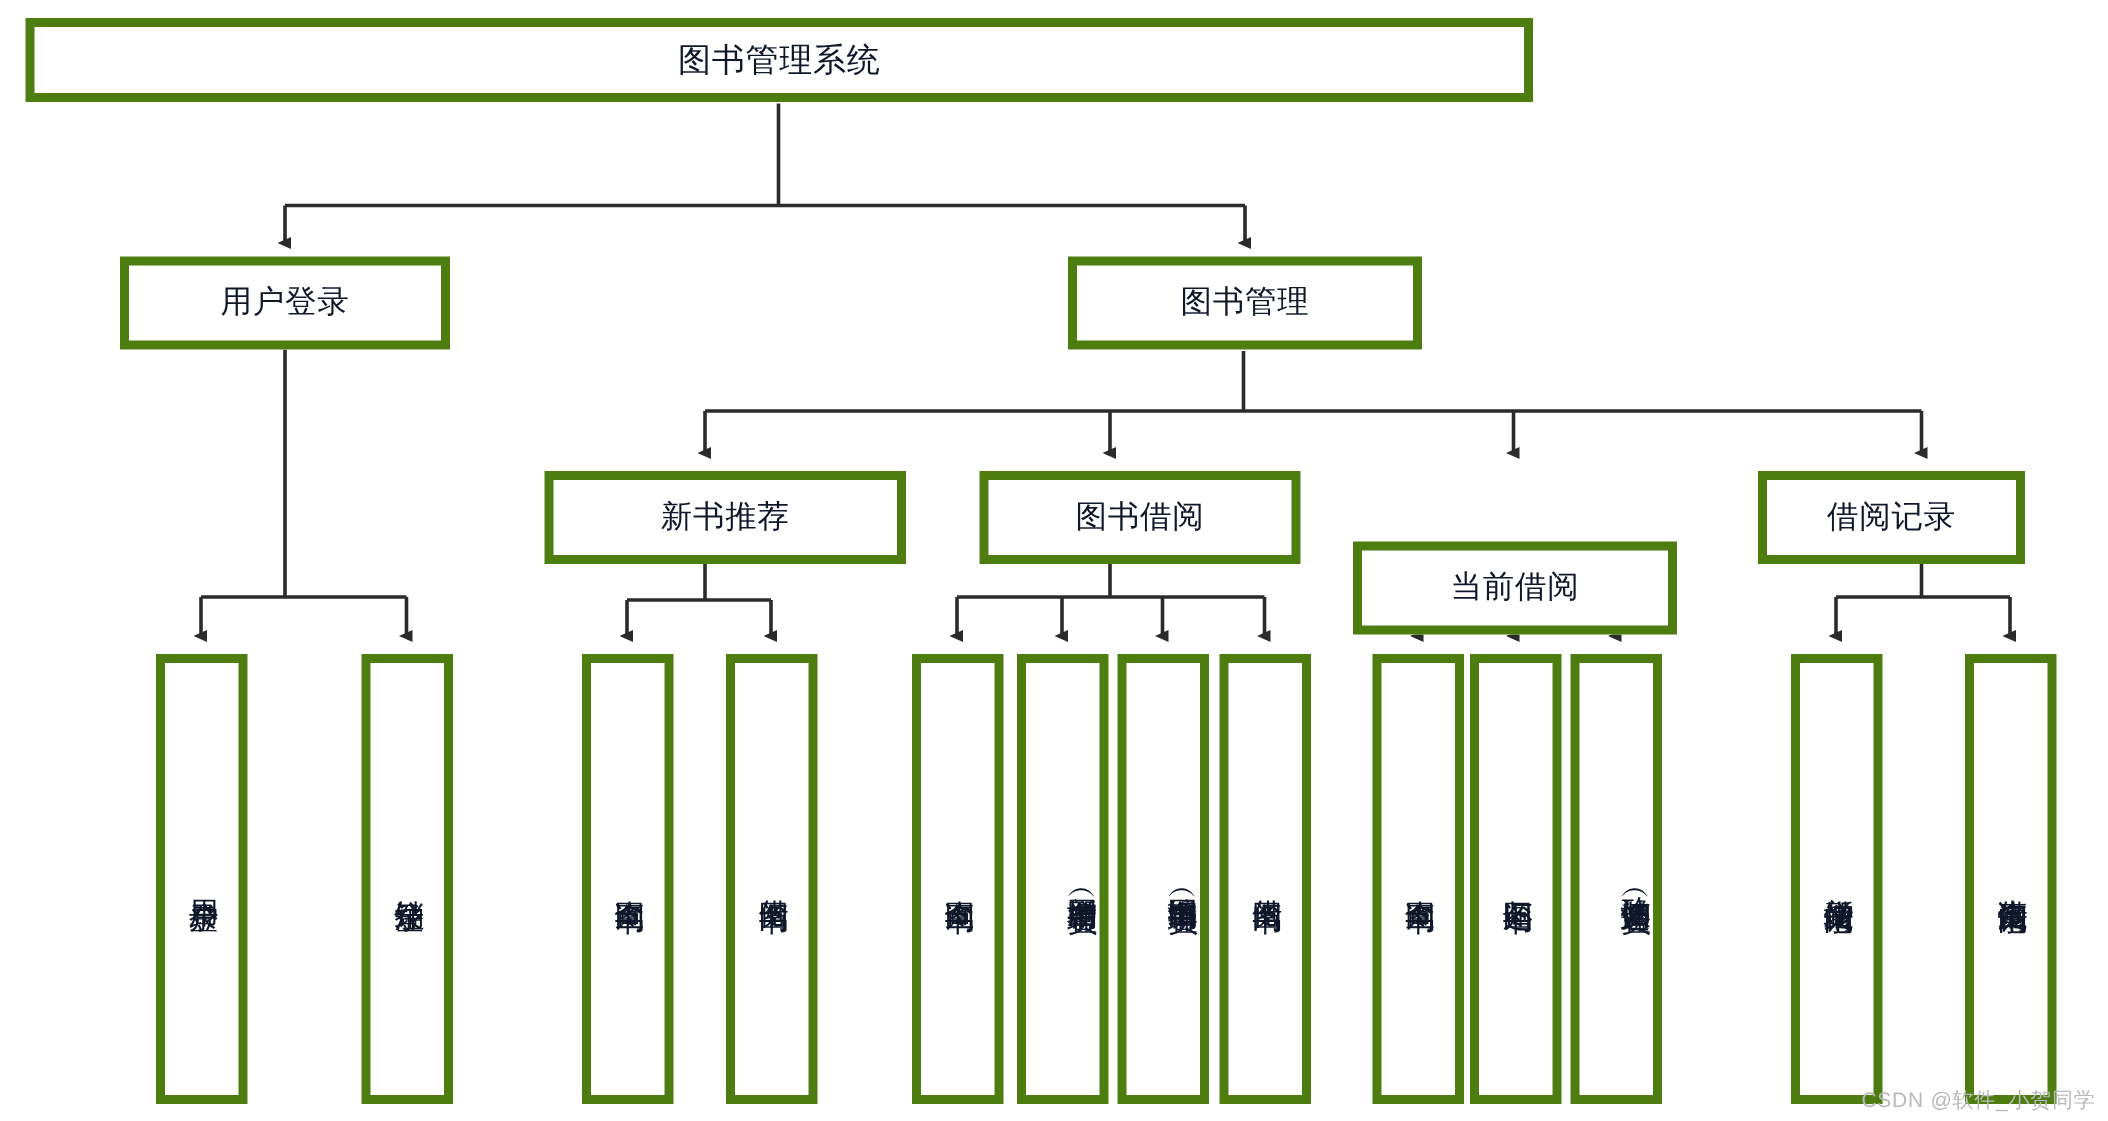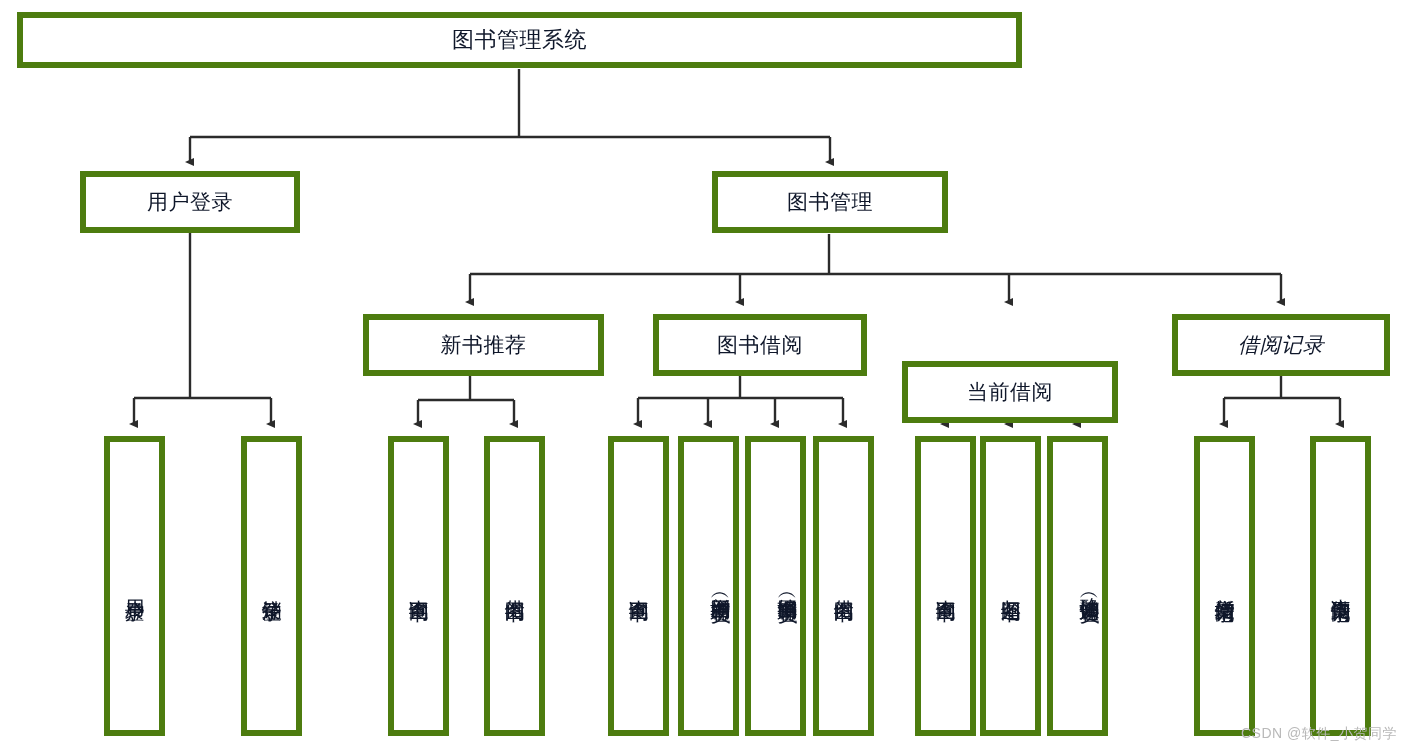--- a/index.html
+++ b/index.html
@@ -126,21 +126,21 @@
   <div class="node h" style="left:80px; top:171px; width:220px; height:62px;">用户登录</div>
 
   <div class="node h" style="left:712px; top:171px; width:236px; height:62px;">图书管理</div>
 
   <div class="node h" style="left:363px; top:314px; width:241px; height:62px;">新书推荐</div>
 
   <div class="node h" style="left:633px; top:314px; width:214px; height:62px;margin-left:20px;">图书借阅</div>
 
   <div class="node h" style="left:902px; top:314px; width:216px; height:62px;margin-top:47px;">当前借阅</div>
 
-  <div class="node h" style="left:1172px; top:314px; width:218px; height:62px;font-style:italic;">借阅记录</div>
+  <div class="node h" style="left:1172px; top:314px; width:178px; height:62px;">借阅记录</div>
 
   <div class="node v mid" style="left:104px; top:436px; width:61px; height:300px;">
     <span class="vlabel">用户登录</span>
   </div>
   <div class="node v mid" style="left:241px; top:436px; width:61px; height:300px;">
     <span class="vlabel">注销登录</span>
   </div>
 
   <div class="node v mid" style="left:388px; top:436px; width:61px; height:300px;">
     <span class="vlabel">查询图书</span>

